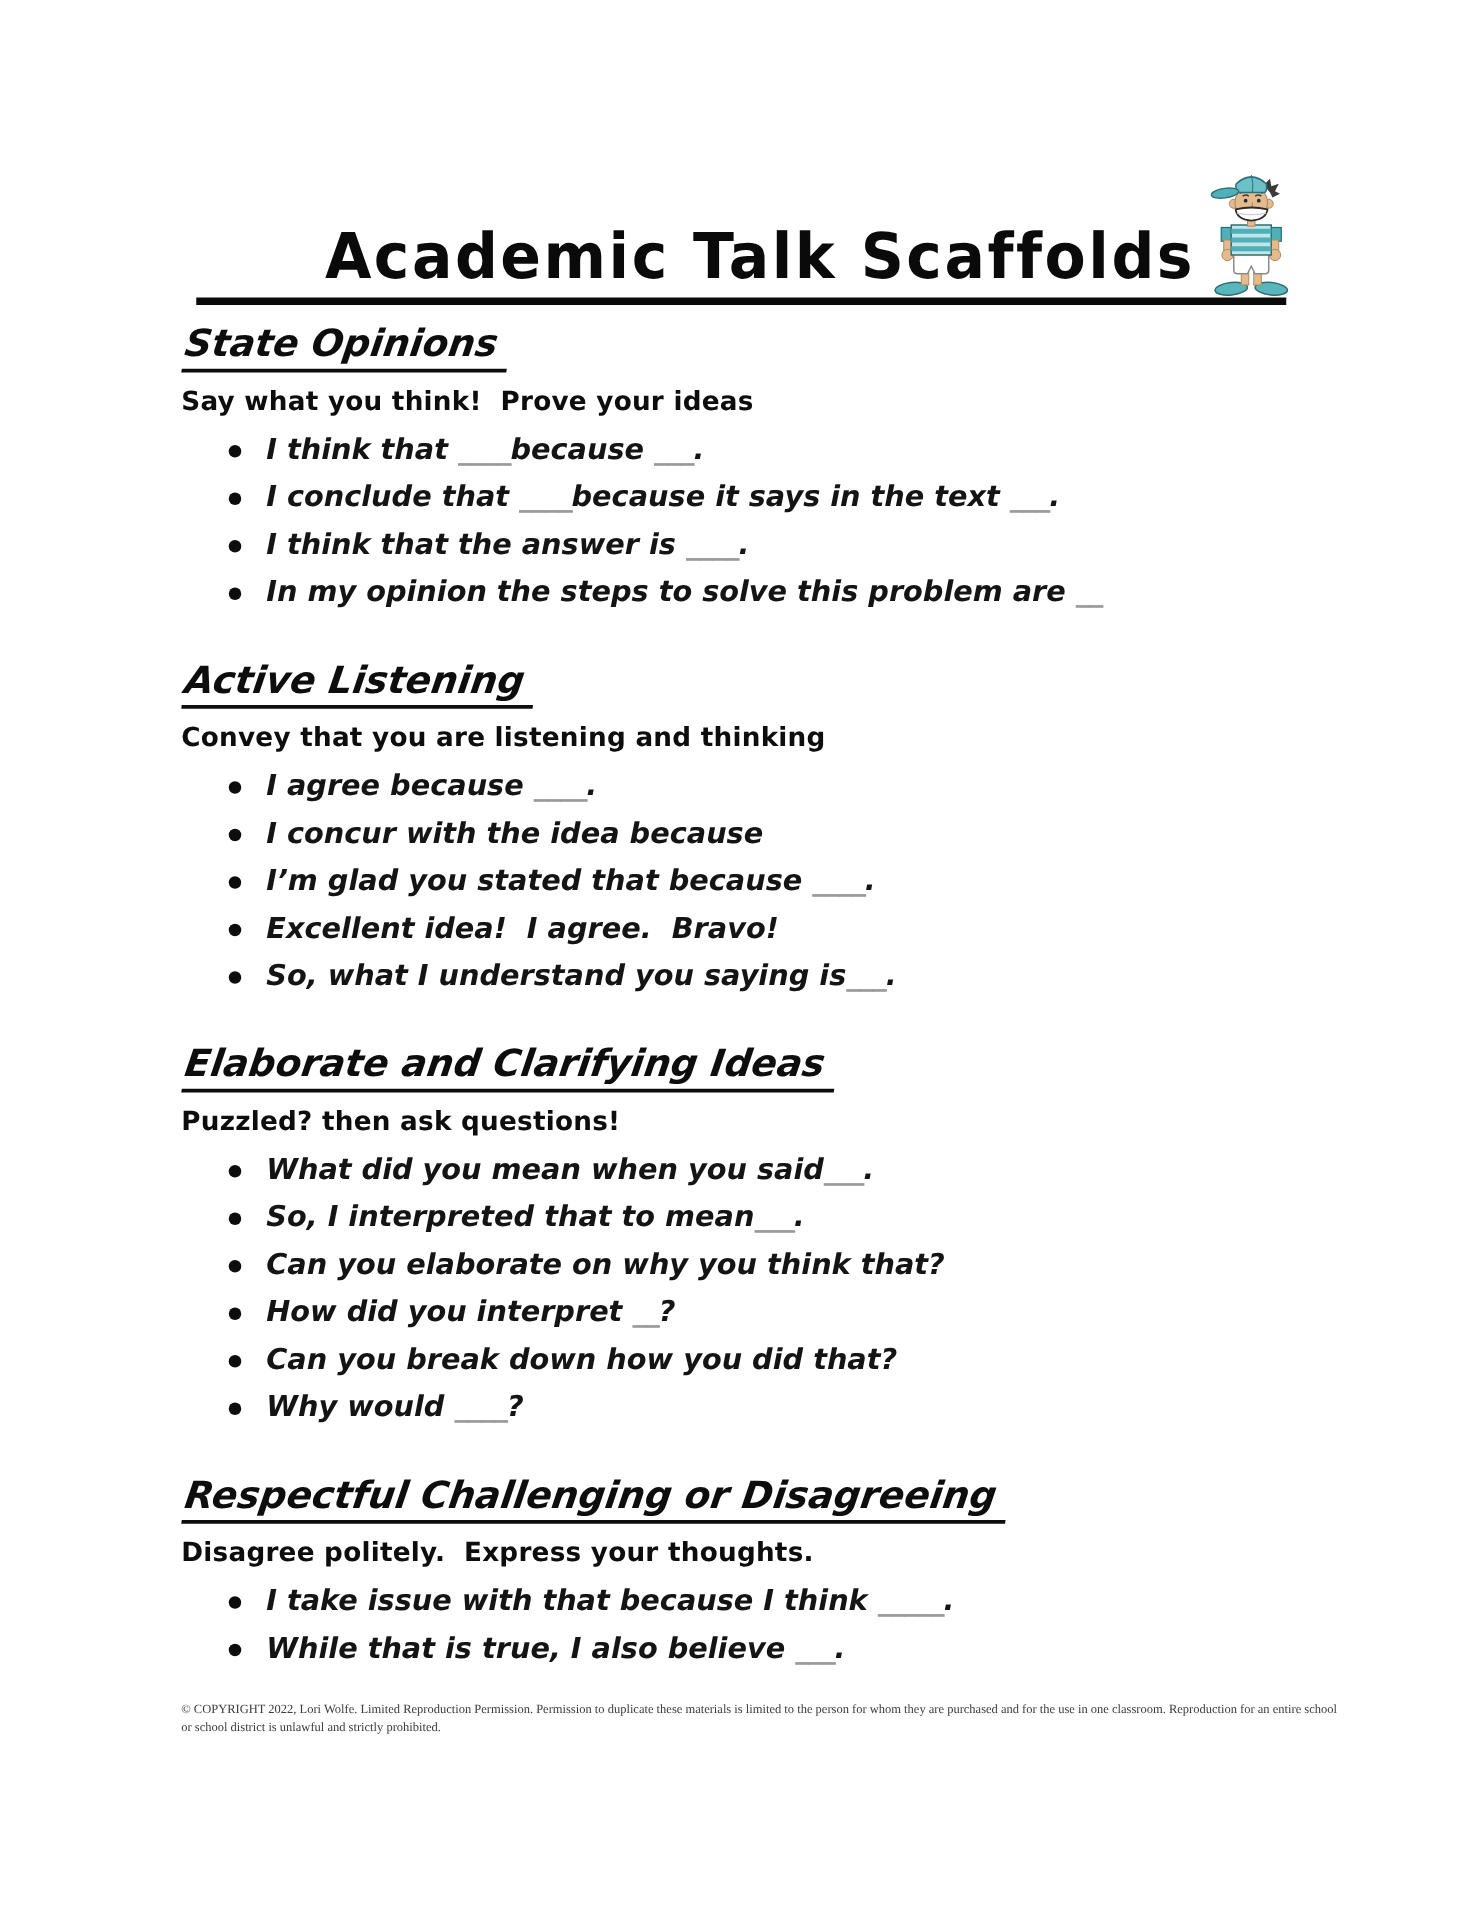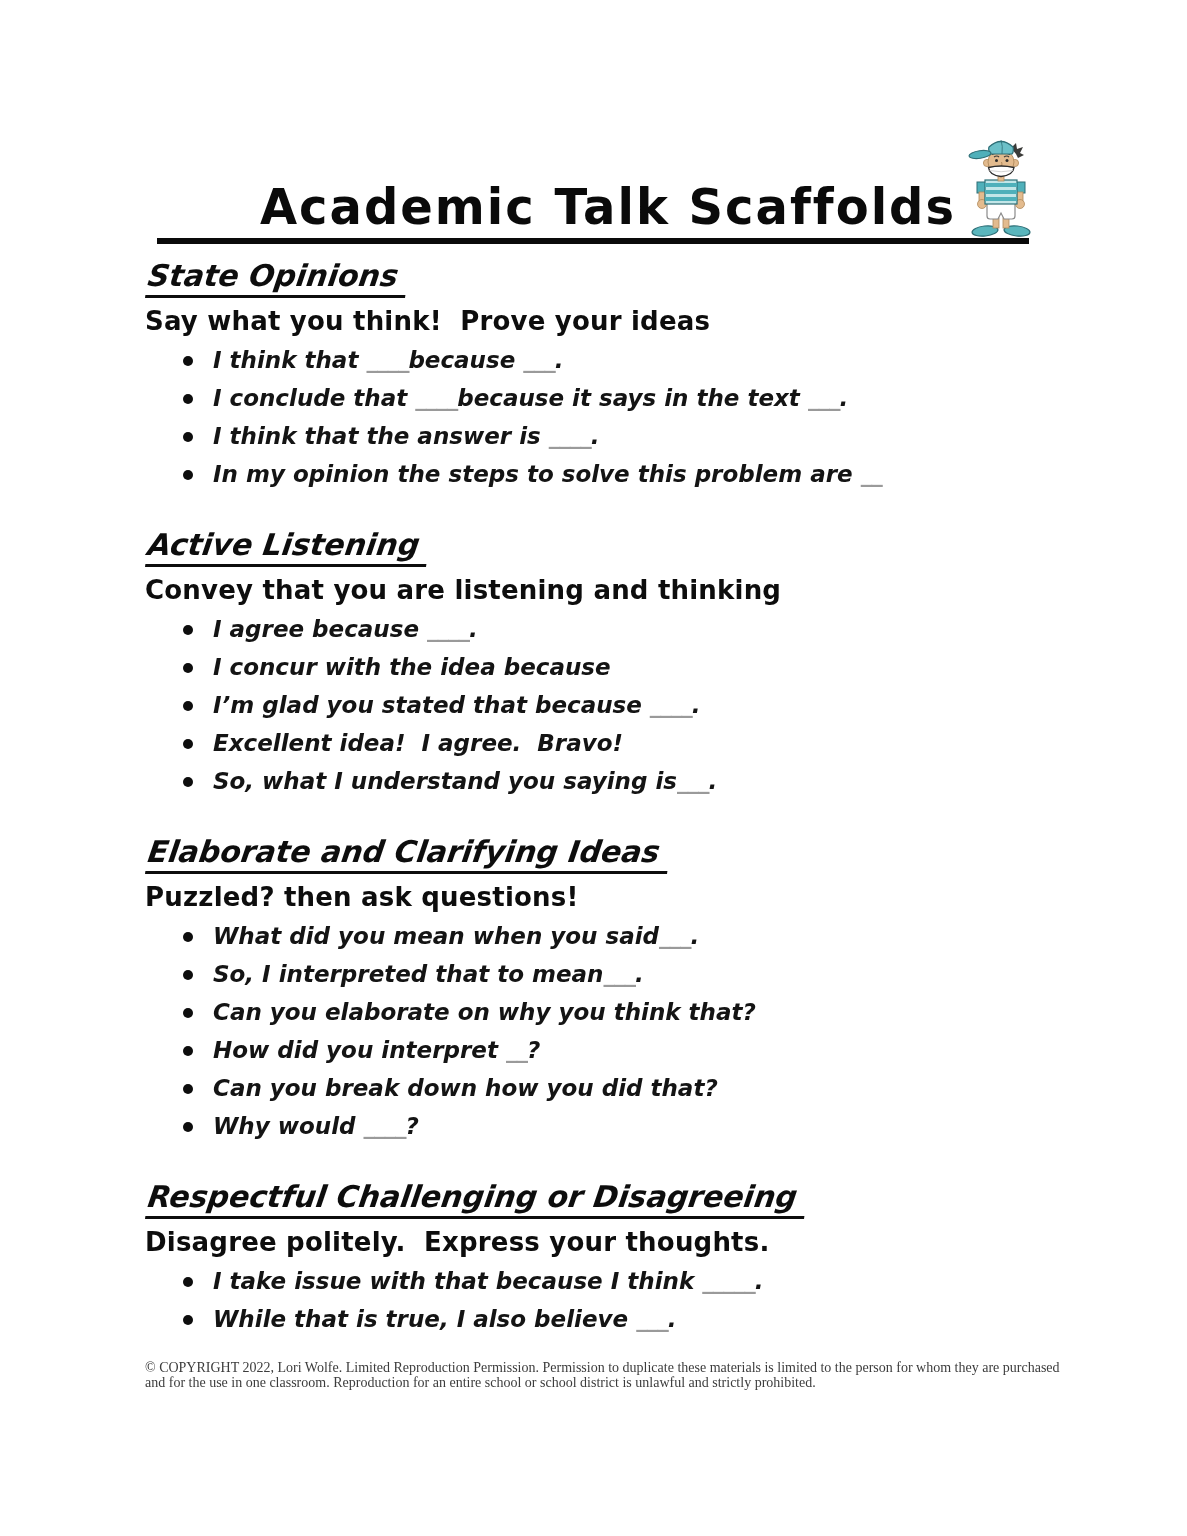--- a/index.html
+++ b/index.html
@@ -70,21 +70,21 @@
     padding-bottom: 1px;
     padding-right: 10px;
     transform: skewX(-8deg);
     transform-origin: bottom left;
     white-space: pre;
   }
   .sec-sub {
     margin: 8px 0 0 0;
     font-family: "DejaVu Sans", sans-serif;
     font-weight: bold;
-    font-size: 26px;
+    font-size: 21px;
     line-height: 30px;
     letter-spacing: 0.2px;
     color: #0d0d0d;
     white-space: pre;
   }
   ul.stems {
     list-style: none;
     margin: 12px 0 0 0;
     padding: 0 0 0 38px;
   }
@@ -116,21 +116,21 @@
     letter-spacing: -1px;
     font-style: normal;
   }
   
   .footer {
     position: absolute;
     top: 1360px;
     left: 145px;
     width: 925px;
     font-family: "Liberation Serif", serif;
-    font-size: 14px;
+    font-size: 10px;
     line-height: 15px;
     color: #3c3c3c;
   }
 </style>
 </head>
 <body>
 
 <div class="page">
   <div class="content">
 

